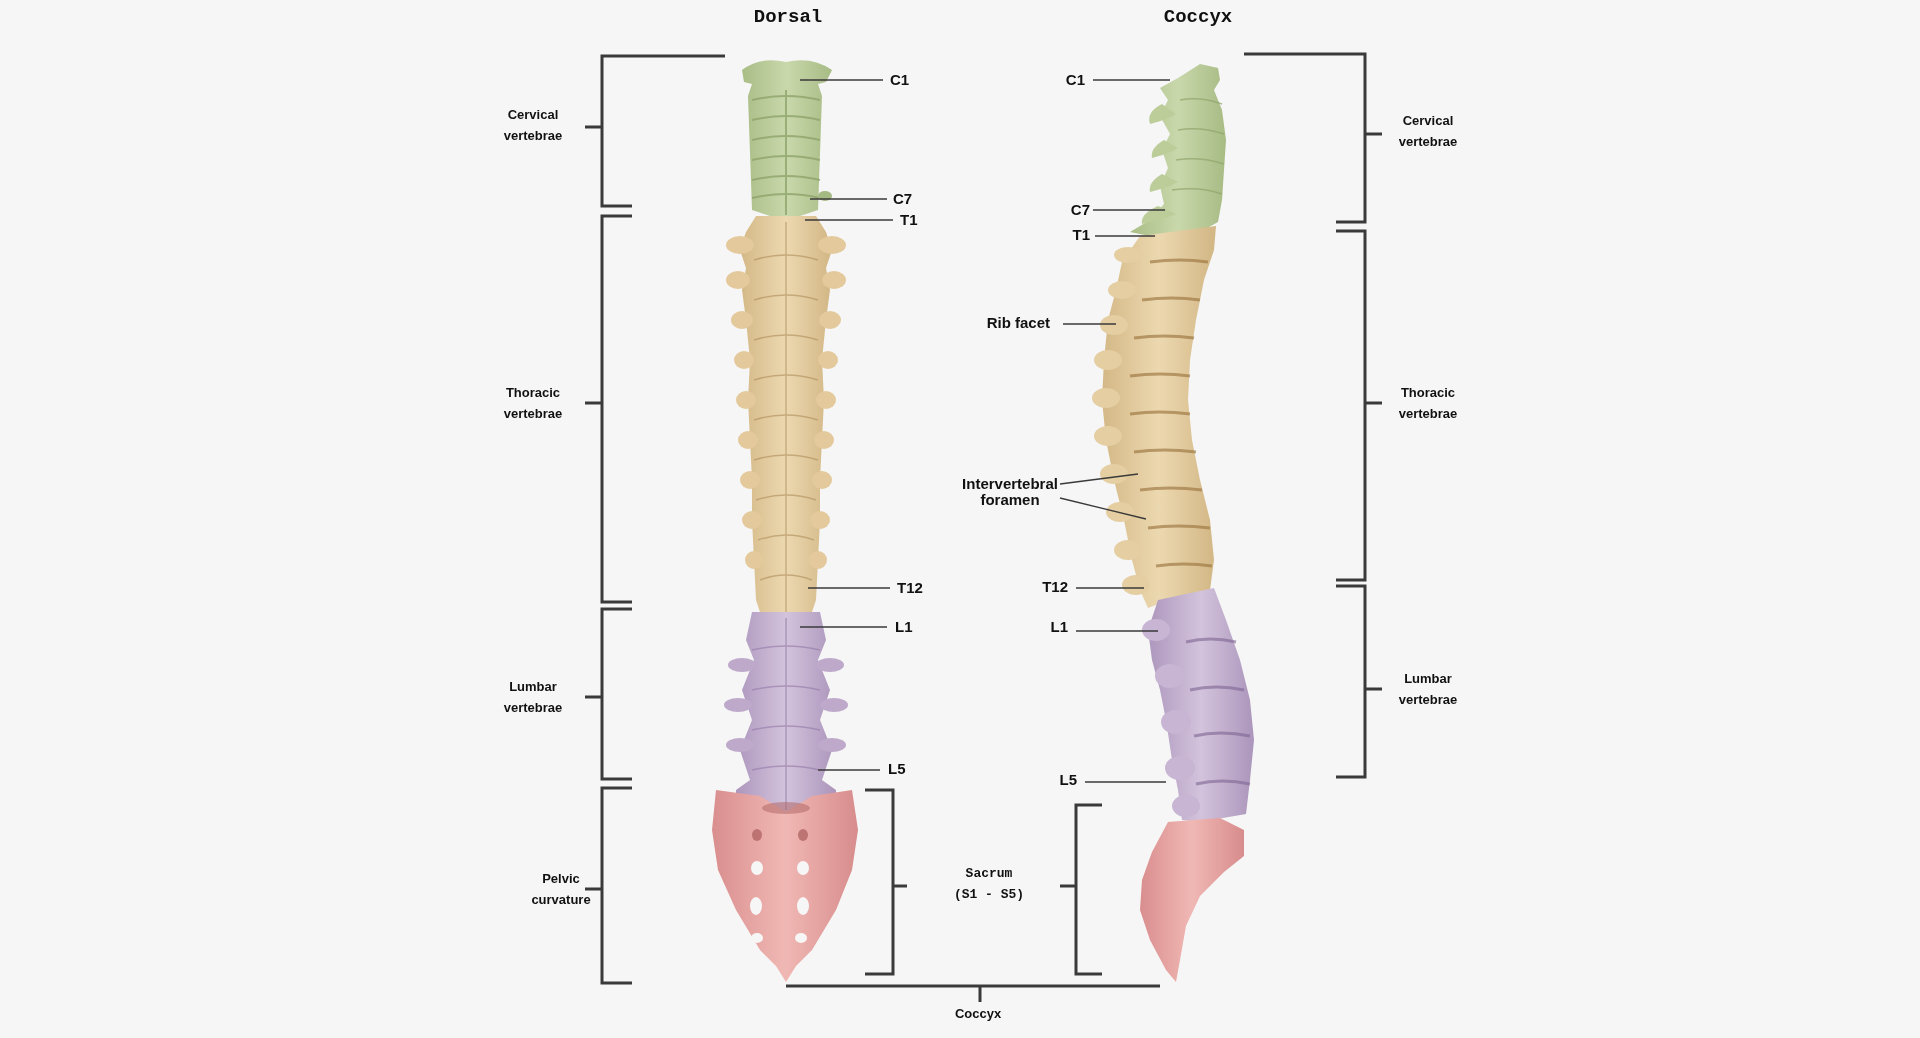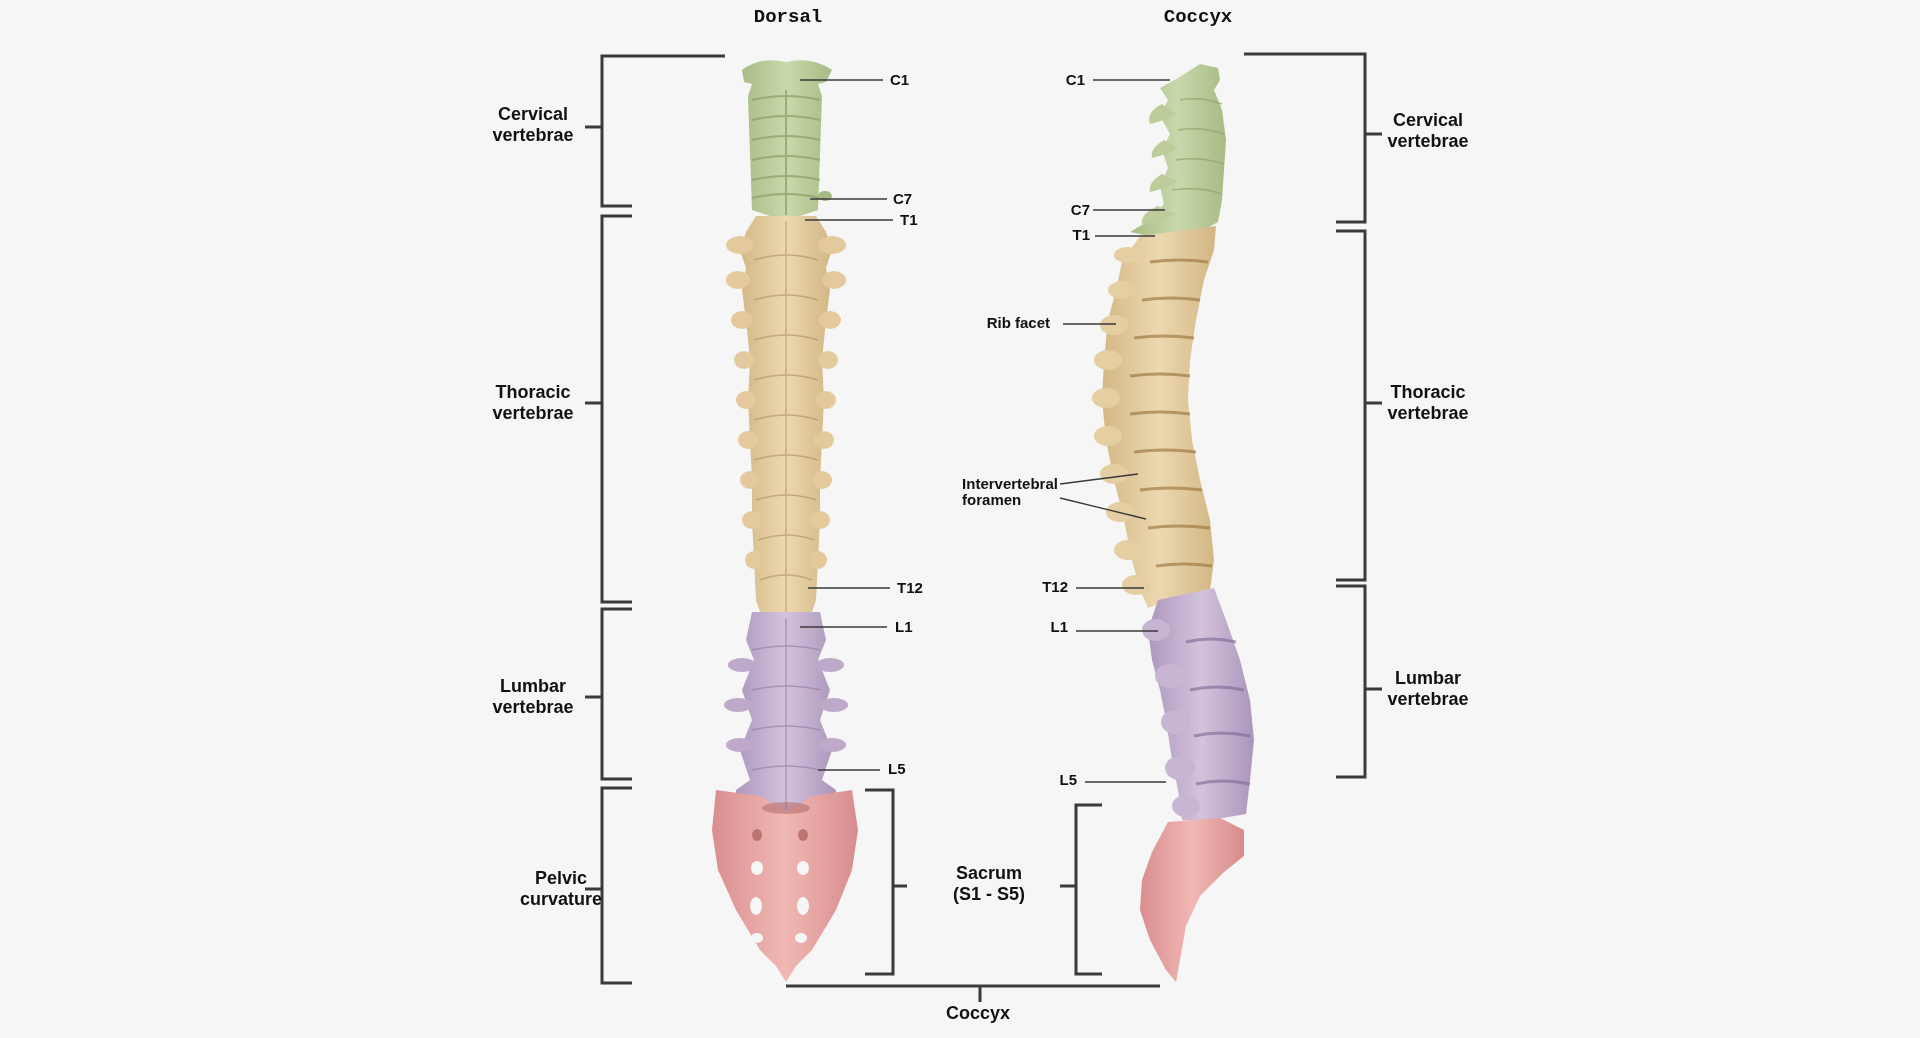--- a/index.html
+++ b/index.html
@@ -1,23 +1,23 @@
 <!DOCTYPE html>
 <html><head>
 <meta charset="utf-8">
 <style>
   html, body { margin:0; padding:0; }
   body { width:1920px; height:1038px; background:#f6f6f6; position:relative; overflow:hidden;
          font-family:"Liberation Sans", "DejaVu Sans", sans-serif; color:#111; }
   .abs { position:absolute; }
   .title { font-size:19px; font-weight:bold; transform:translateX(-50%); top:6px; white-space:nowrap;font-family:Liberation Mono, monospace; }
-  .group-label { font-size:18px; font-weight:bold; text-align:center; line-height:21px; transform:translate(-50%,-50%); white-space:nowrap; }
+  .group-label { font-size:13px; font-weight:bold; text-align:center; line-height:21px; transform:translate(-50%,-50%); white-space:nowrap; }
   .part-label { font-size:15px; font-weight:bold; line-height:16px; white-space:nowrap; transform:translateY(-50%); }
   .part-label.right-align { text-align:right; transform:translate(-100%,-50%); }
-  .part-label.center { text-align:left; transform:translate(-50%,-50%); }
+  .part-label.center { text-align:center; transform:translate(-50%,-50%); }
   svg.canvas { position:absolute; left:0; top:0; }
 </style>
 </head>
 <body>
 
 <svg class="canvas" width="1920" height="1038" viewBox="0 0 1920 1038">
   <defs>
     <linearGradient id="gCerv" x1="0" x2="1">
         <stop offset="0" stop-color="#a9bd86"></stop>
         <stop offset="0.5" stop-color="#c9d8ab"></stop>
@@ -290,21 +290,21 @@
 </div>
 <div class="abs group-label" style="left:1428px; top:403px;">
   <div>Thoracic</div>
   <div>vertebrae</div>
 </div>
 <div class="abs group-label" style="left:1428px; top:689px;">
   <div>Lumbar</div>
   <div>vertebrae</div>
 </div>
 
-<div class="abs group-label" style="left:989px; top:884px;">
+<div class="abs group-label" style="left:989px; top:884px;font-family:Liberation Mono, monospace;">
   <div>Sacrum</div>
   <div>(S1 - S5)</div>
 </div>
 <div class="abs group-label" style="left:978px; top:1013px;">Coccyx</div>
 
 <div class="abs part-label" style="left:890px; top:80px;">C1</div>
 <div class="abs part-label" style="left:893px; top:199px;">C7</div>
 <div class="abs part-label" style="left:900px; top:220px;">T1</div>
 <div class="abs part-label" style="left:897px; top:588px;">T12</div>
 <div class="abs part-label" style="left:895px; top:627px;">L1</div>

